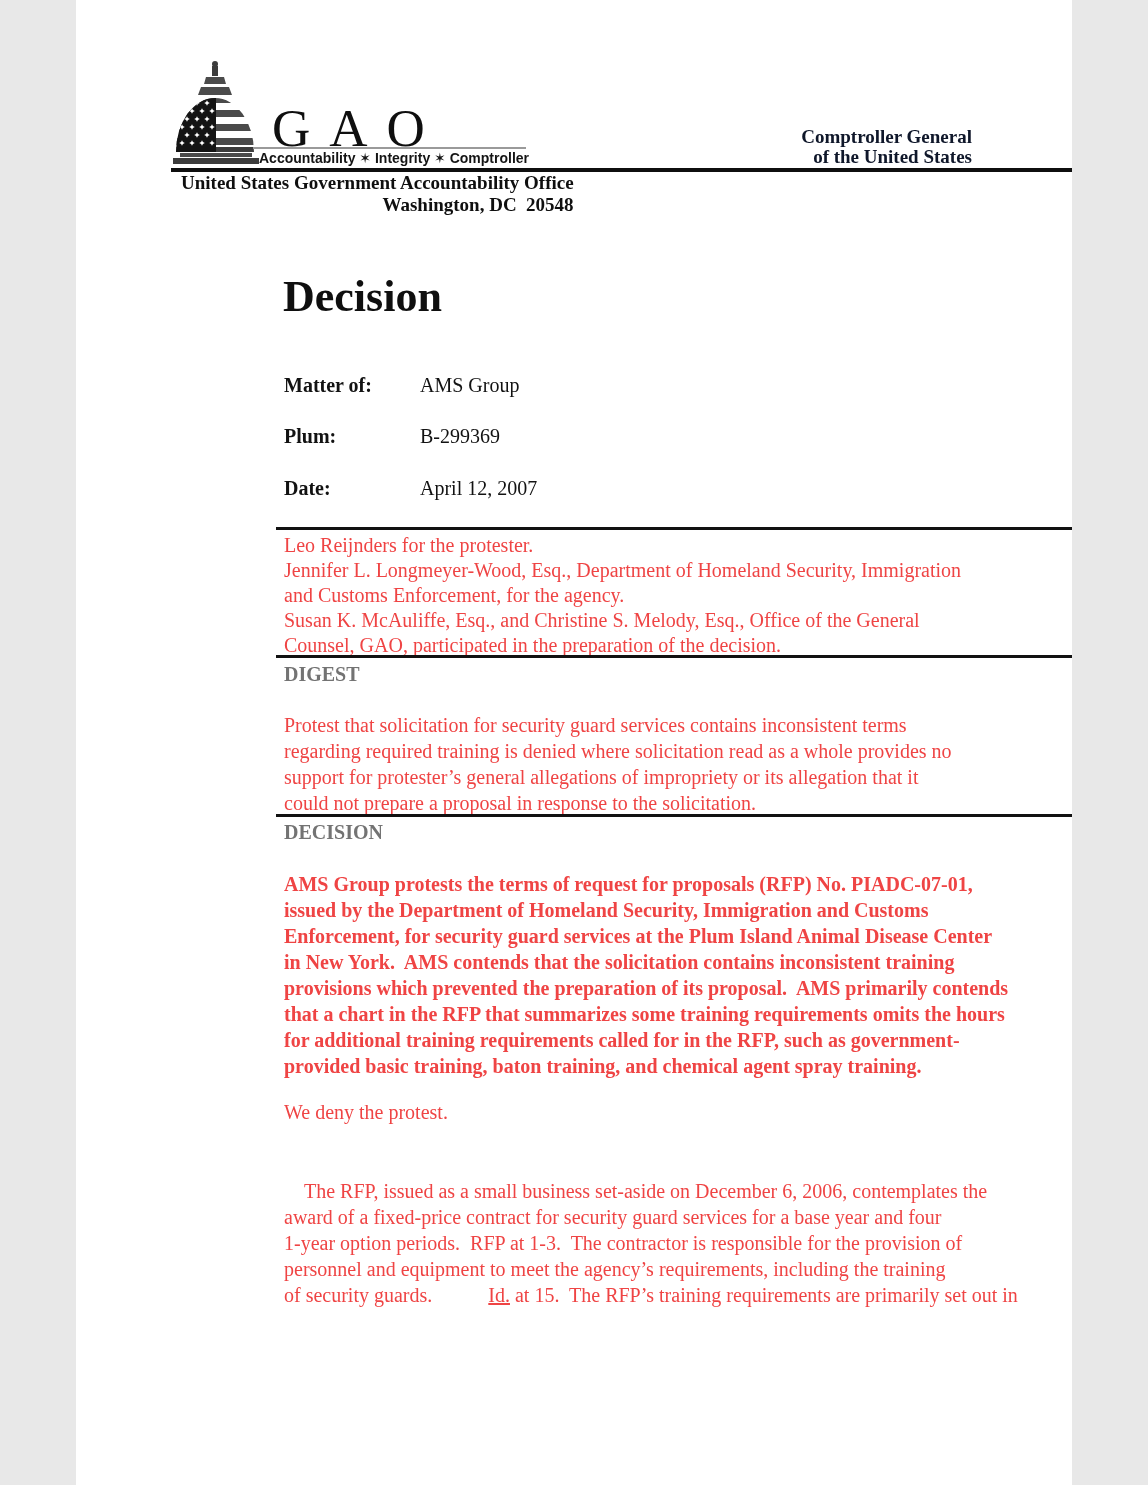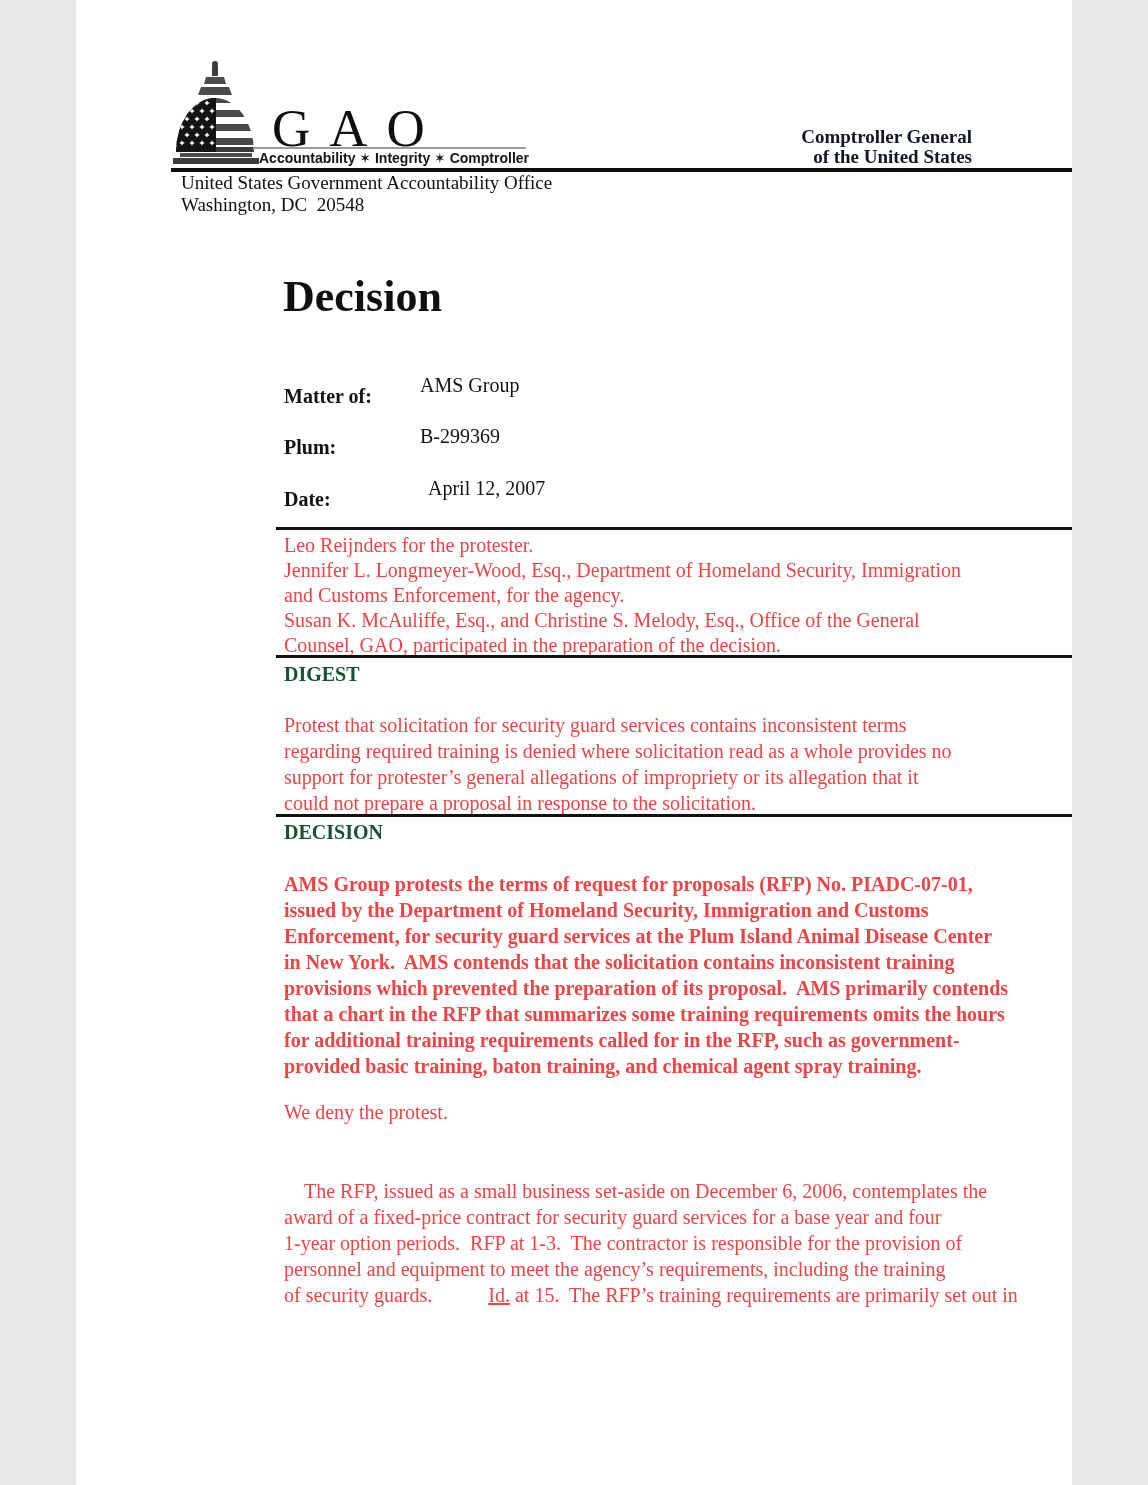--- a/index.html
+++ b/index.html
@@ -39,51 +39,52 @@
     text-align: right;
     font-weight: bold; font-size: 19px; line-height: 20px;
     color: #0f172a;
   }
   .header-rule {
     left: 95px; top: 168px; width: 958px; height: 3.5px;
     background: #0f0f0f;
   }
   .office-block {
     left: 105px; top: 172px;
-    font-weight: normal; font-size: 19px; line-height: 22px;
+    font-weight: bold; font-size: 19px; line-height: 22px;
     color: #0f0f0f;
+    text-align: right;
   }
 
   
   .doc-title {
     left: 207px; top: 273px;
     font-weight: bold; font-size: 44px; line-height: 48px;
     color: #0f0f0f;
   }
   .meta-row { left: 208px; font-size: 20px; line-height: 22px; display: flex; }
-  .meta-row .label { font-weight: bold; width: 136px; flex: none; margin-top: 11px; }
+  .meta-row .label { font-weight: bold; width: 136px; flex: none; }
   .meta-row.r0 { top: 374px; }
   .meta-row.r1 { top: 425px; }
-  .meta-row.r2 { top: 477px; gap: 8px; }
+  .meta-row.r2 { top: 477px; }
 
   .hrule { left: 200px; width: 848px; height: 2.5px; background: #111; }
   .hr1 { top: 527px; }
   .hr2 { top: 655px; }
   .hr3 { top: 814px; }
 
   .bodytext {
     left: 208px; width: 900px;
     font-size: 20px; line-height: 26px;
     color: #ef4444;
   }
   .appearances { top: 533px; line-height: 25px; }
   .digest-heading, .decision-heading {
     left: 208px;
     font-weight: bold; font-size: 20px; line-height: 26px;
-    color: #14532d;
+    color: #737373;
   }
   .digest-heading { top: 661px; }
   .digest-para { top: 712px; }
   .decision-heading { top: 819px; }
   .para1 { top: 871px; font-weight: bold; }
   .para2 { top: 1099px; }
   .para3 { top: 1152px; }
   .citation { text-decoration: underline; margin-left: 46px; }
 </style>
 </head>

